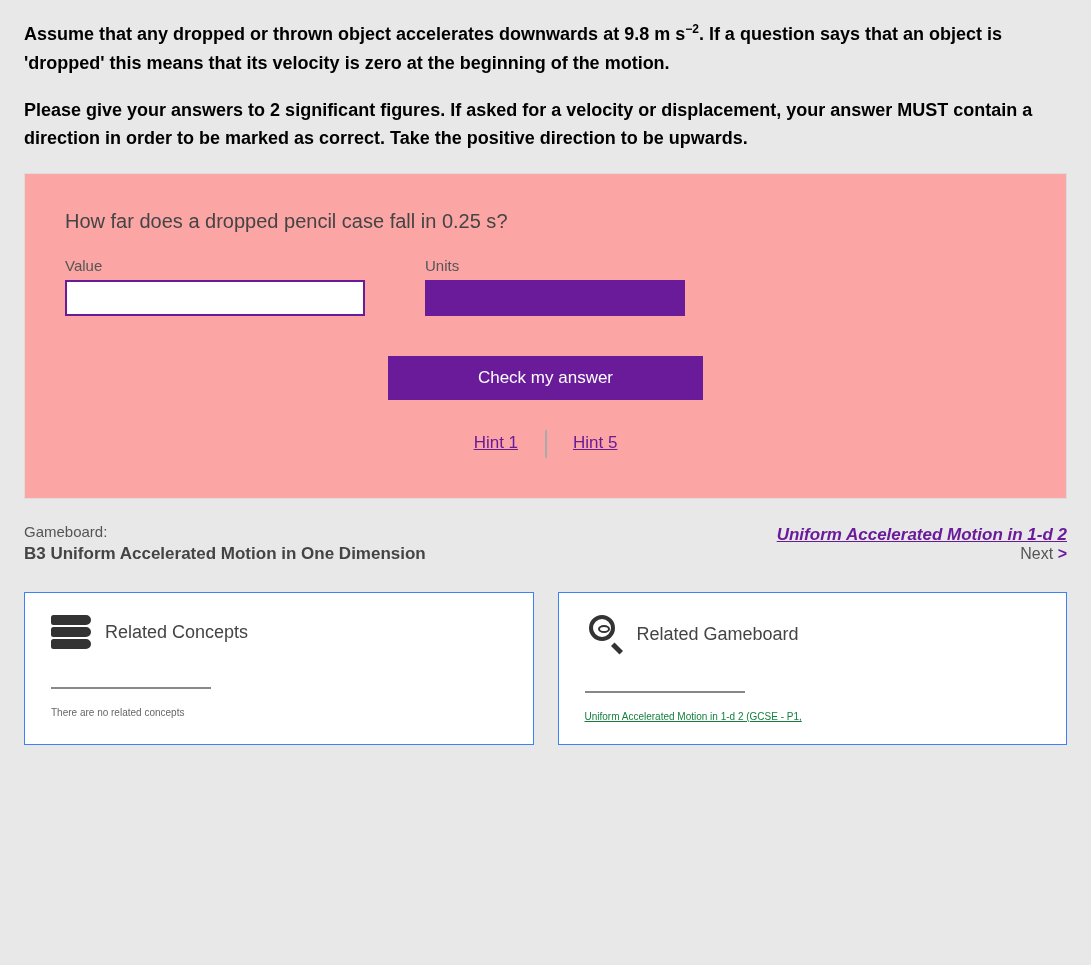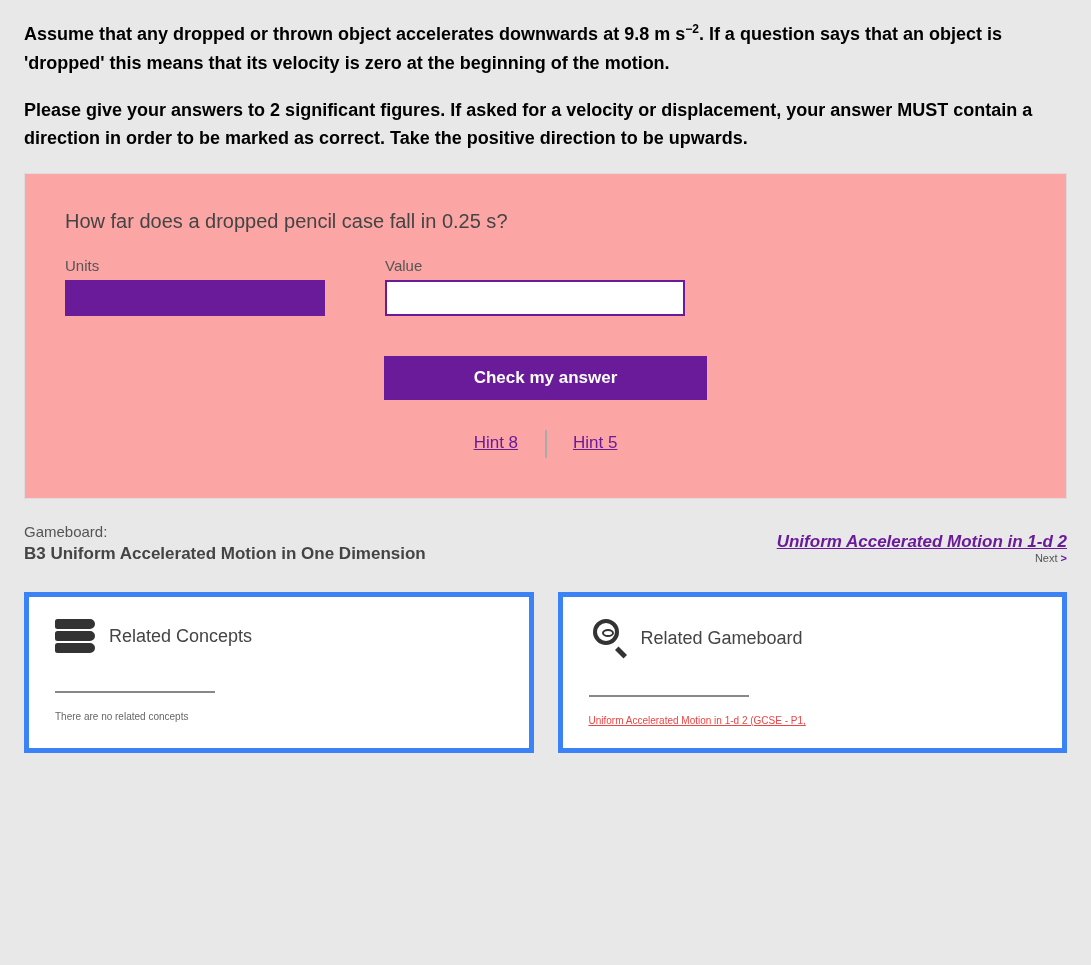--- a/index.html
+++ b/index.html
@@ -60,21 +60,20 @@
       text-align: center;
       margin-bottom: 30px;
     }
     .check-btn {
       background: #6a1b9a;
       color: #fff;
       border: none;
       padding: 12px 90px;
       font-size: 17px;
       cursor: pointer;
-      font-weight: bold;
     }
     .hints-row {
       text-align: center;
     }
     .hints-row a {
       color: #6a1b9a;
       font-size: 17px;
       text-decoration: underline;
       margin: 0 18px;
       cursor: pointer;
@@ -82,21 +81,21 @@
     .hint-divider {
       display: inline-block;
       border-left: 2px solid #aaa;
       height: 28px;
       vertical-align: middle;
       margin: 0 4px;
     }
     .nav-row {
       display: flex;
       justify-content: space-between;
-      align-items: flex-end;
+      align-items: center;
       margin-bottom: 28px;
     }
     .nav-left .gb-label {
       font-size: 15px;
       color: #555;
     }
     .nav-left a {
       color: #444;
       font-size: 17px;
       font-weight: bold;
@@ -108,35 +107,35 @@
     }
     .nav-right a.next-title {
       color: #6a1b9a;
       font-size: 17px;
       font-weight: bold;
       text-decoration: underline;
       font-style: italic;
     }
     .nav-right .next-link {
       color: #555;
-      font-size: 11px;
+      font-size: 16px;
       cursor: pointer;
     }
     .nav-right .next-link .chev {
       color: #6a1b9a;
       font-weight: bold;
     }
     .related-row {
       display: flex;
       gap: 24px;
     }
     .related-card {
       flex: 1;
       background: #fff;
-      border: 5px solid #3b82f6;
+      border: 1px solid #3b82f6;
       padding: 22px 26px;
     }
     .related-header {
       display: flex;
       align-items: center;
       gap: 14px;
       padding-bottom: 18px;
       margin-bottom: 20px;
     }
     .related-header .title {
@@ -147,21 +146,21 @@
       border: none;
       border-top: 2px solid #888;
       width: 160px;
       margin-bottom: 18px;
     }
     .related-body {
       font-size: 10px;
       color: #666;
     }
     .related-body a {
-      color: #ef4444;
+      color: #15803d;
       text-decoration: underline;
     }
     .icon-books {
       width: 40px; height: 34px; position: relative;
     }
     .icon-books div {
       position: absolute; left: 0; width: 40px; height: 10px;
       background: #333; border-radius: 4px 8px 8px 4px;
     }
     .icon-books div:nth-child(1){top:0;}
@@ -194,35 +193,35 @@
   <p>Please give your answers to 2 significant figures. If asked for a velocity or displacement, your answer MUST contain a direction in order to be marked as correct. Take the positive direction to be upwards.</p>
 </div>
 
 <div class="question-card">
   <div class="question-text">
     <span>How far does a dropped pencil case fall in </span><span>0.25 s</span><span>?</span>
   </div>
 
   <div class="answer-row">
     <div class="answer-field">
+      <label>Value</label>
+      <input type="text" class="value-input" value="" style="">
+    </div>
+    <div class="answer-field">
       <label>Units</label>
       <div class="units-select"></div>
     </div>
-    <div class="answer-field">
-      <label>Value</label>
-      <input type="text" class="value-input" value="" style="">
-    </div>
   </div>
 
   <div class="check-row">
     <button class="check-btn">Check my answer</button>
   </div>
 
   <div class="hints-row">
-    <a>Hint 8</a>
+    <a>Hint 1</a>
     <span class="hint-divider"></span>
     <a>Hint 5</a>
   </div>
 </div>
 
 <div class="nav-row">
   <div class="nav-left">
     <div class="gb-label">Gameboard:</div>
     <a>B3 Uniform Accelerated Motion in One Dimension</a>
   </div>

